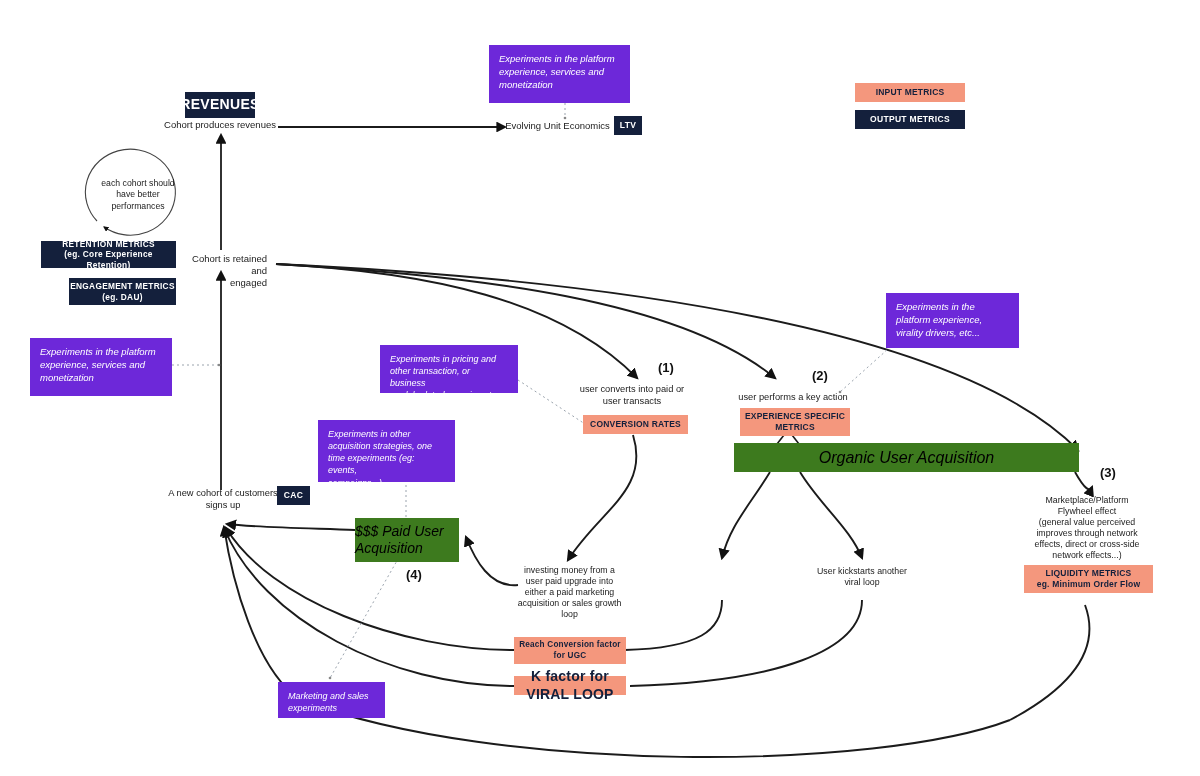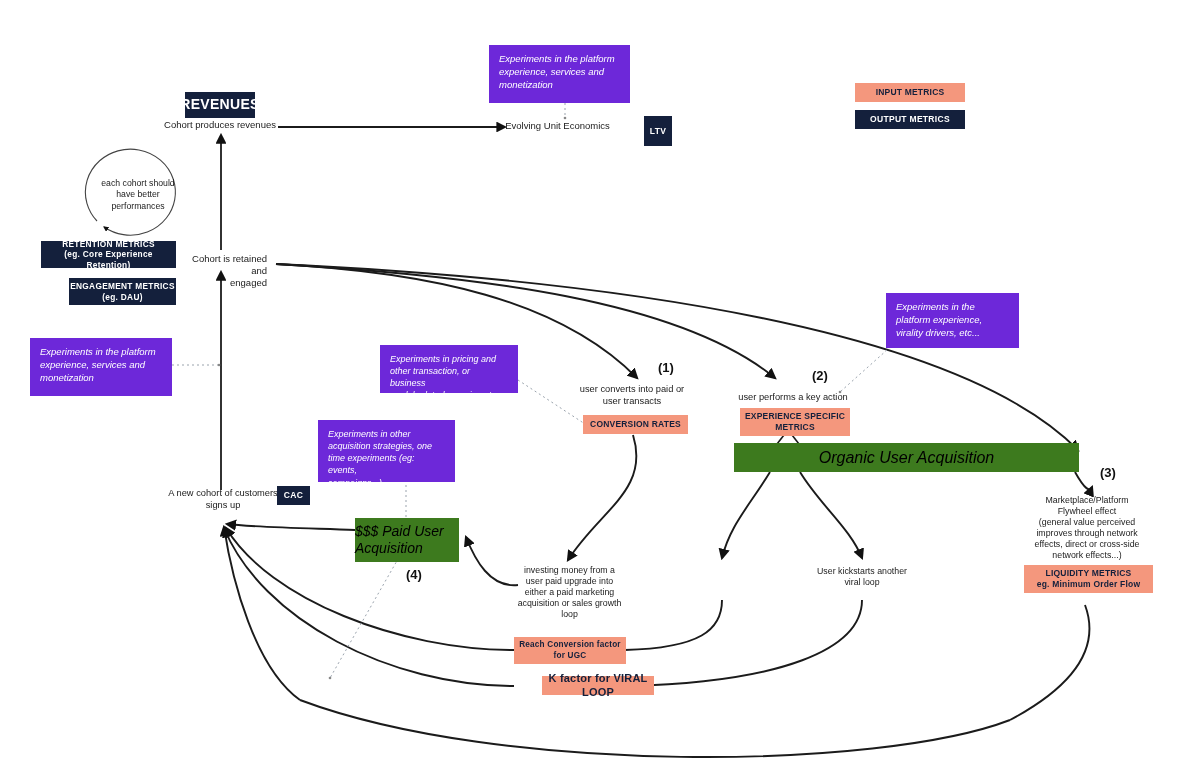--- a/index.html
+++ b/index.html
@@ -134,21 +134,21 @@
   <div class="node note-gray" style="left:489px;top:45px;width:141px;height:58px;font-size:9.5px;">
     <div>Experiments in the platform</div>
     <div>experience, services and</div>
     <div>monetization</div>
   </div>
 
   <div class="node plain" style="left:505px;top:120px;width:105px;font-size:9.5px;">
     <span>Evolving Unit Economics</span>
   </div>
 
-  <div class="node chip-dark" style="left:644px;top:116px;width:28px;height:30px;font-size:8.5px;">
+  <div class="node chip-dark" style="left:614px;top:116px;width:28px;height:19px;font-size:8.5px;">
     <span>LTV</span>
   </div>
 
   <div class="node loop-label" style="left:95px;top:178px;width:86px;font-size:8.7px;">
     <div>each cohort should</div>
     <div>have better</div>
     <div>performances</div>
   </div>
 
   <div class="node chip-dark" style="left:41px;top:241px;width:135px;height:27px;font-size:8.3px;flex-direction:column;">
@@ -183,20 +183,24 @@
     <div>time experiments (eg: events,</div>
     <div>campaigns...)</div>
   </div>
 
   <div class="node note-gray" style="left:886px;top:293px;width:133px;height:55px;font-size:9.5px;">
     <div>Experiments in the</div>
     <div>platform experience,</div>
     <div>virality drivers, etc...</div>
   </div>
 
+  <div class="node note-gray" style="left:278px;top:682px;width:107px;height:36px;font-size:9px;">
+    <div>Marketing and sales</div>
+    <div>experiments</div>
+  </div>
 
   <div class="node marker" style="left:658px;top:360px;font-size:13px;">
     <span>(1)</span>
   </div>
   <div class="node marker" style="left:812px;top:368px;font-size:13px;">
     <span>(2)</span>
   </div>
   <div class="node marker" style="left:1100px;top:465px;font-size:13px;">
     <span>(3)</span>
   </div>
@@ -261,17 +265,17 @@
 
   <div class="node plain" style="left:808px;top:566px;width:108px;font-size:8.8px;">
     <div>User kickstarts another</div>
     <div>viral loop</div>
   </div>
 
   <div class="node chip-salmon" style="left:514px;top:637px;width:112px;height:27px;font-size:8.2px;flex-direction:column;">
     <span>Reach Conversion  factor</span>
     <span>for UGC</span>
   </div>
-  <div class="node chip-salmon" style="left:514px;top:676px;width:112px;height:19px;font-size:11px;margin-left:28px;">
+  <div class="node chip-salmon" style="left:514px;top:676px;width:112px;height:19px;font-size:14px;">
     <span>K factor for VIRAL LOOP</span>
   </div>
 
 </div>
 
 </body></html>

